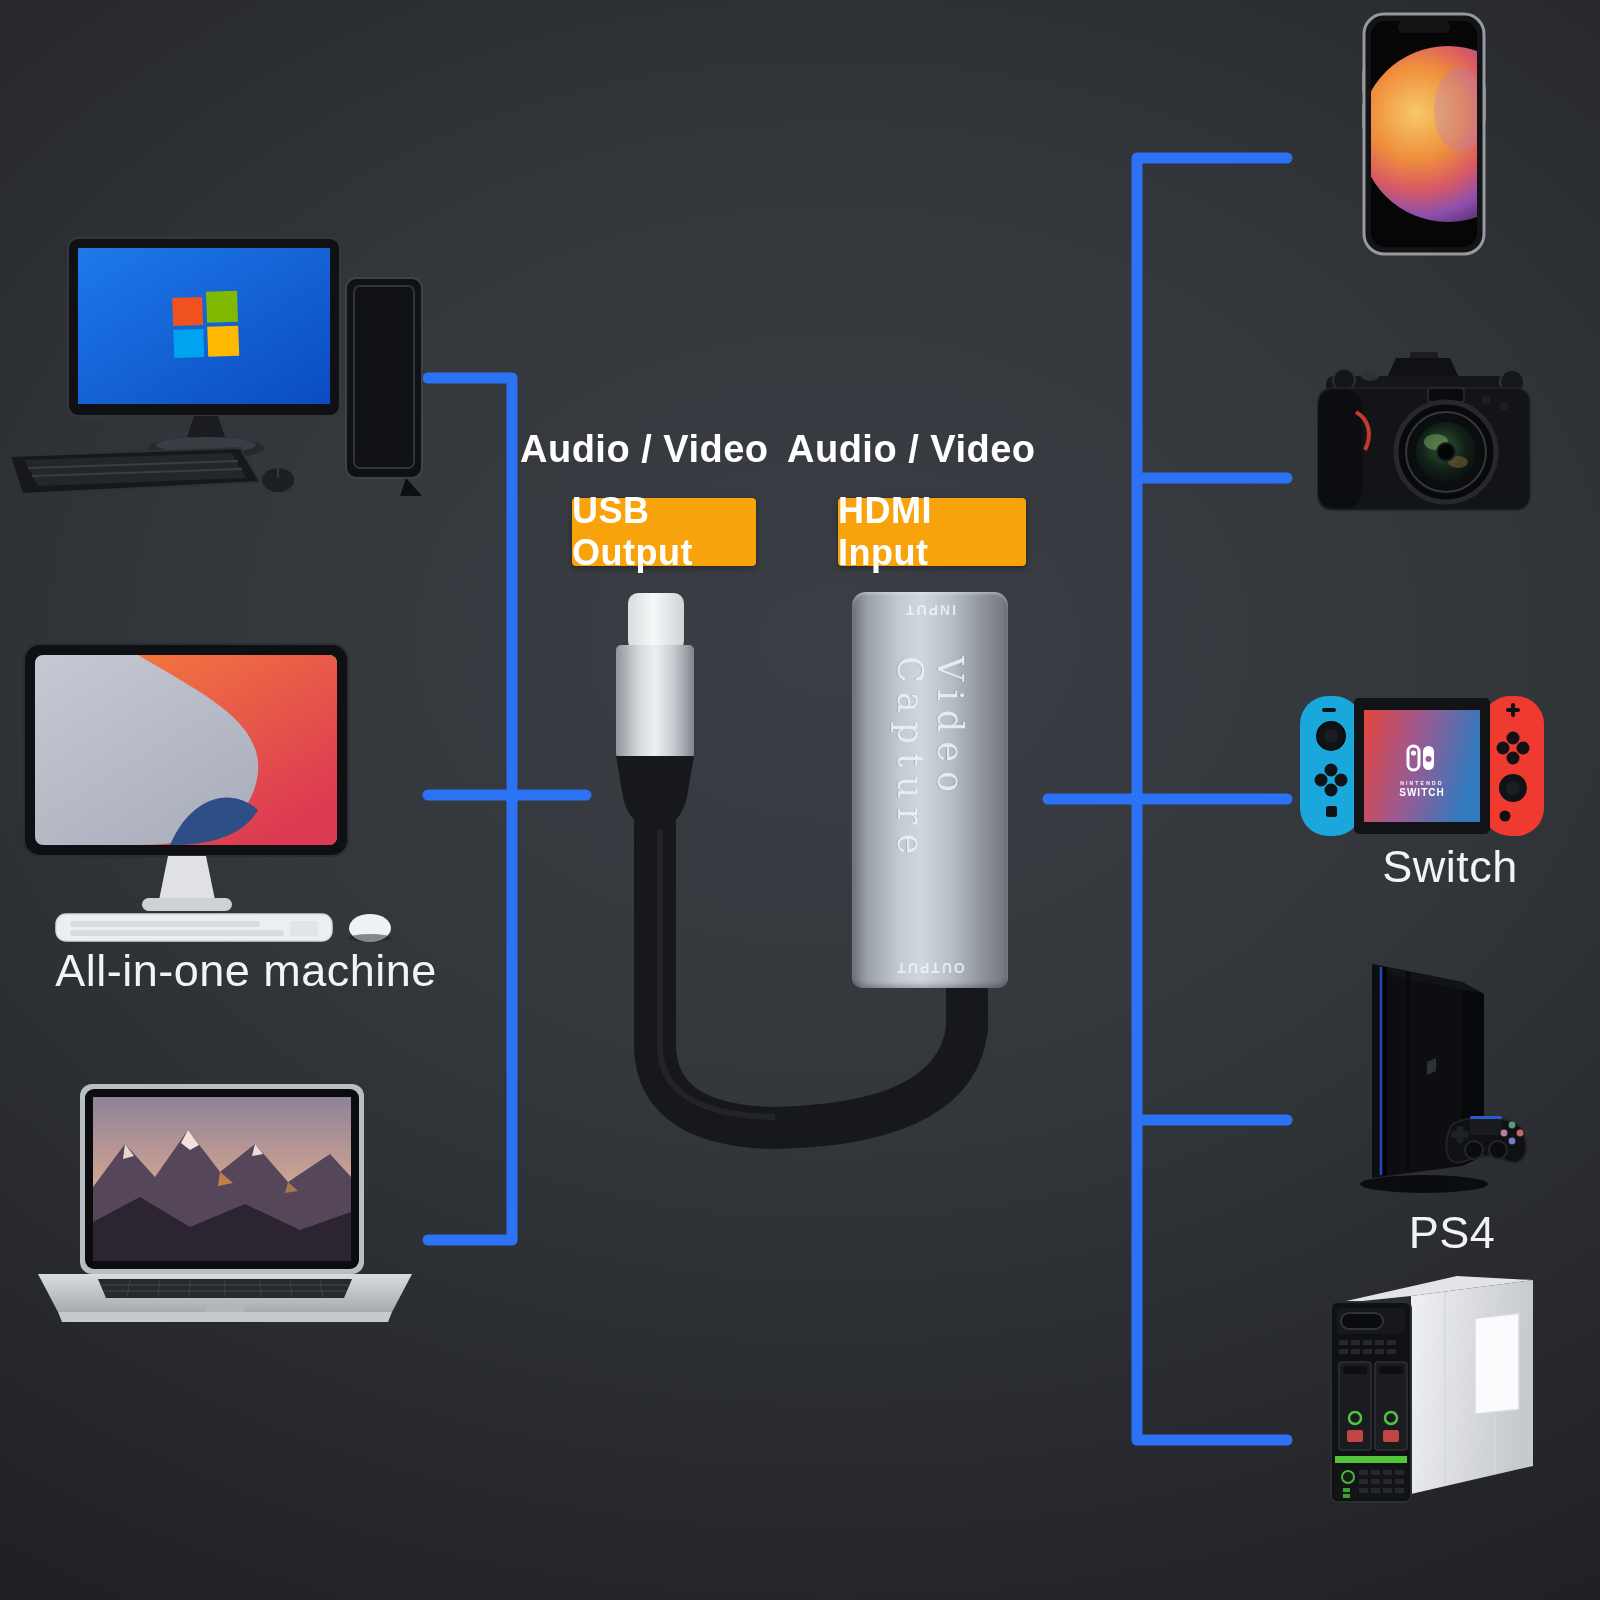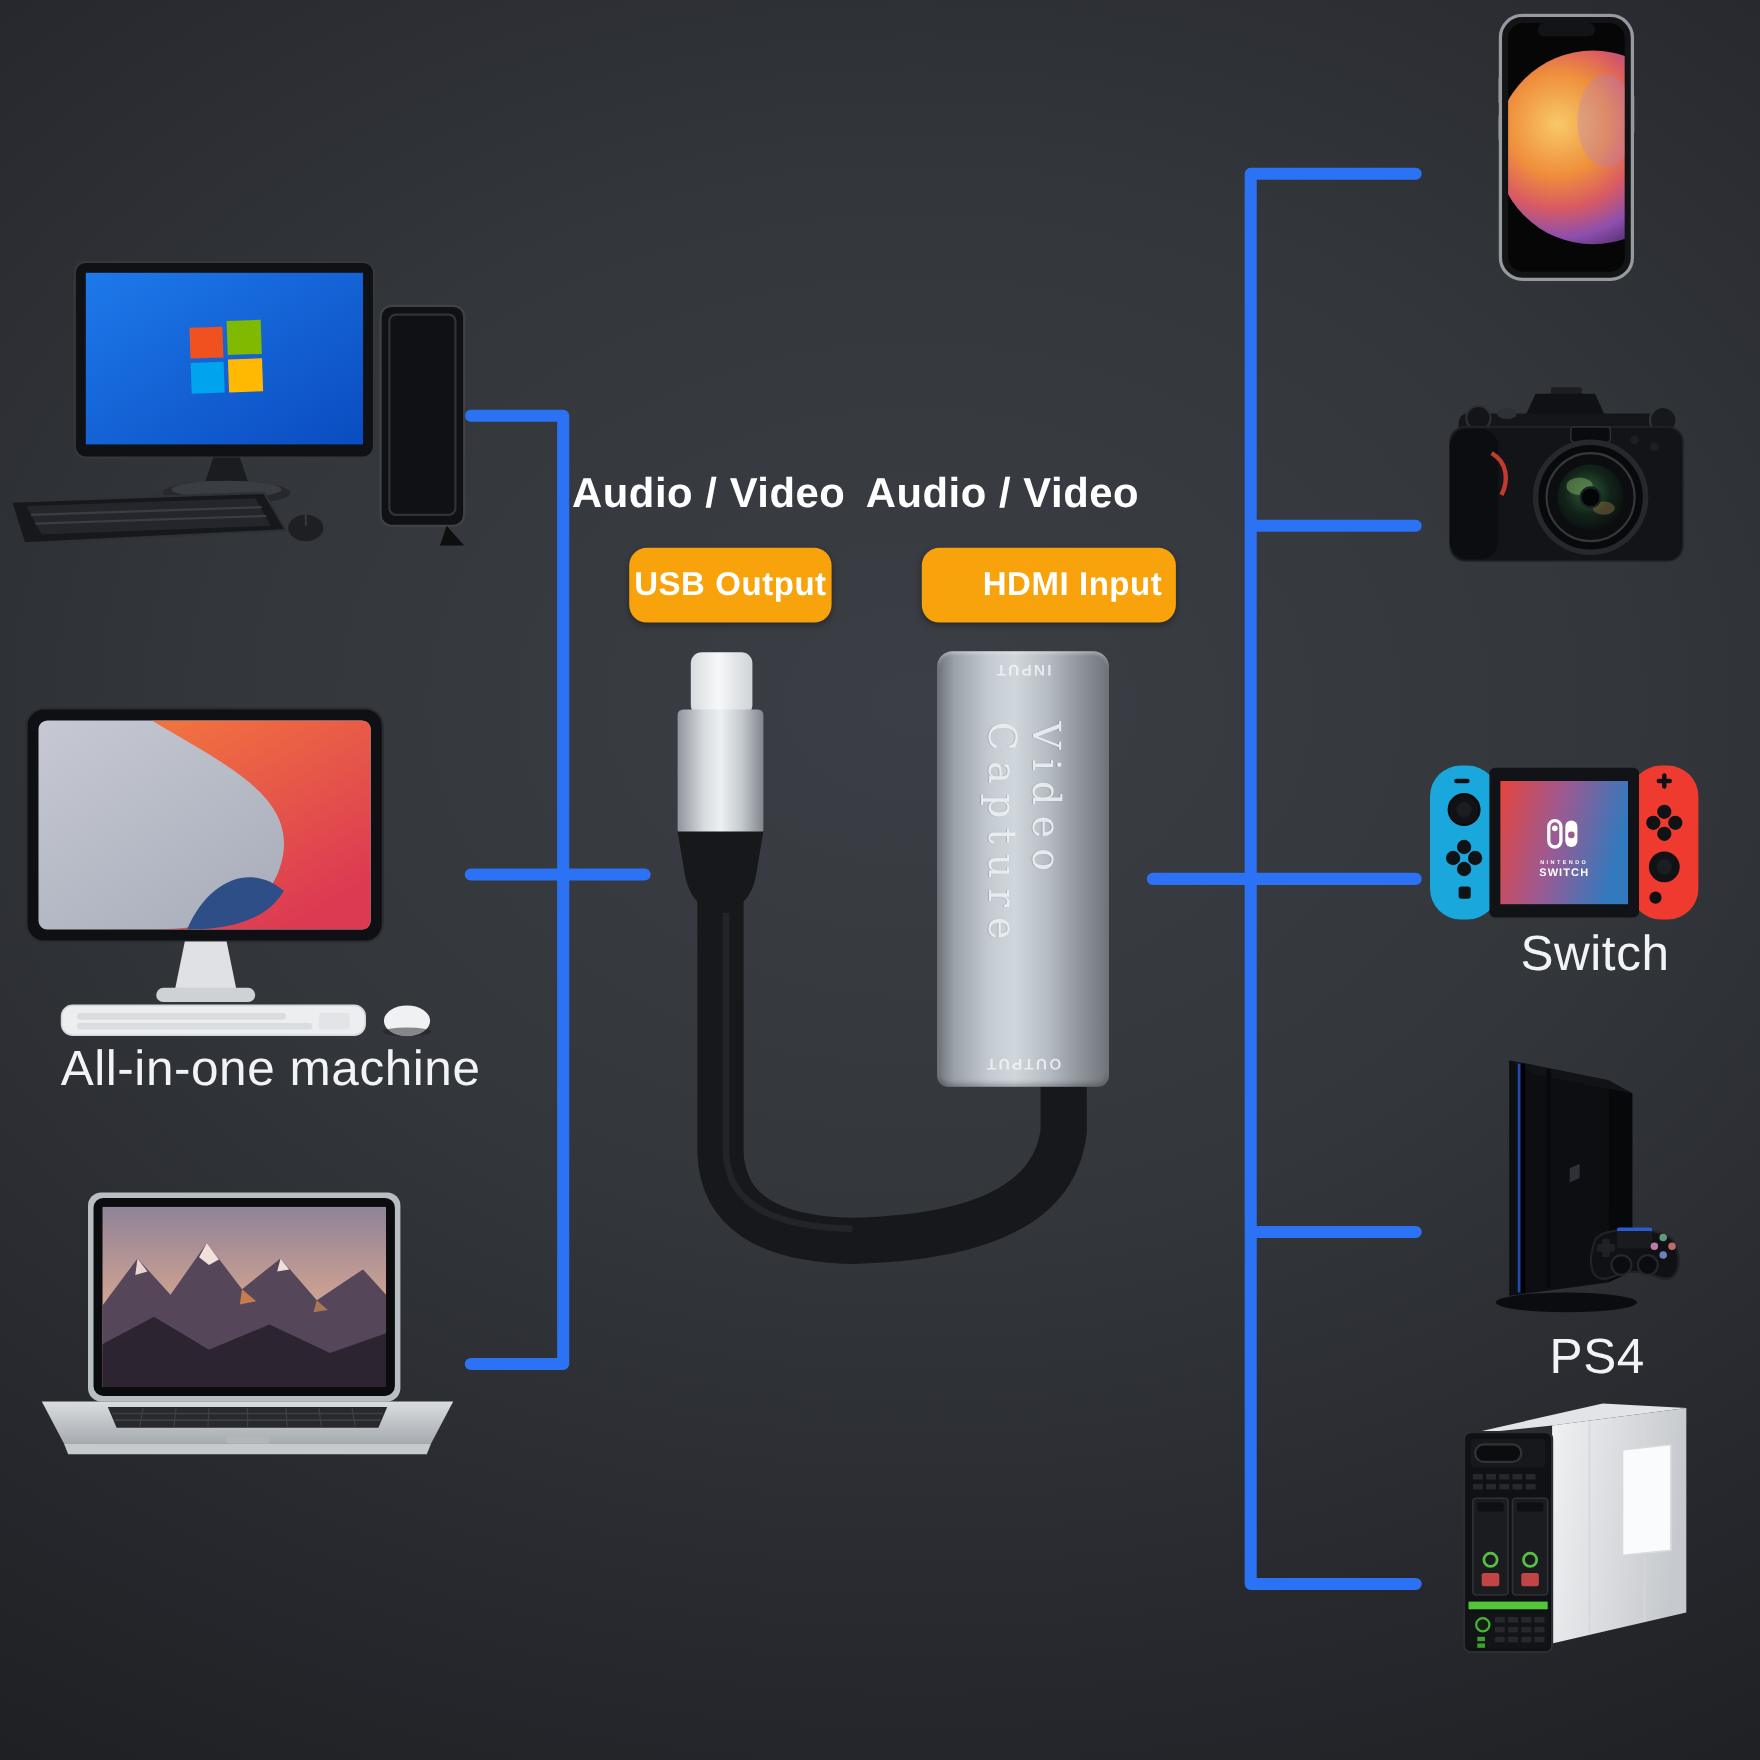--- a/index.html
+++ b/index.html
@@ -13,22 +13,22 @@
   .dev{position:absolute;z-index:2;}
   .dev-label{
     position:absolute;z-index:3;color:#f1f3f6;font-size:45px;font-weight:400;
     text-align:center;letter-spacing:.5px;line-height:1.2;
   }
   .heading{
     position:absolute;z-index:3;color:#ffffff;font-size:38px;font-weight:700;
     text-align:left;letter-spacing:.5px;
   }
   .badge{
-    position:absolute;z-index:3;background:#F8A30B;color:#fff;font-size:30px;font-weight:700;
-    border-radius:16px;display:flex;align-items:center;justify-content:center;letter-spacing:.5px;
+    position:absolute;z-index:3;background:#F8A30B;color:#fff;font-size:36px;font-weight:700;
+    border-radius:4px;display:flex;align-items:center;justify-content:center;letter-spacing:.5px;
     box-shadow:0 2px 6px rgba(0,0,0,.35);
   }
   .adapter{
     position:absolute;left:852px;top:592px;width:156px;height:396px;z-index:2;
     border-radius:14px 14px 10px 10px;
     background:linear-gradient(to right,#6e737a 0%,#9aa1a8 10%,#c3cad1 30%,#d0d7dc 45%,#b4bbc2 65%,#8b9197 85%,#70757b 100%);
     box-shadow:inset 0 2px 3px rgba(255,255,255,.35), inset 0 -3px 5px rgba(0,0,0,.25);
   }
   .port-label{
     position:absolute;left:0;width:100%;text-align:center;transform:rotate(180deg);
@@ -151,21 +151,21 @@
       <path d="M100,198 l-3,17 M130,198 l-2,17 M160,198 l-1,17 M195,198 l0,17 M230,198 l1,17 M260,198 l2,17 M290,198 l3,17" stroke="#3d4044" stroke-width="1.2"></path>
       <rect x="175" y="224" width="40" height="6" rx="3" fill="#b2b6ba"></rect>
       <path d="M28,230 L362,230 L358,240 L32,240 Z" fill="#c6cacd"></path>
     </svg>
   </div>
 
   <div class="heading" style="left:520px;top:428px;width:290px;">Audio / Video</div>
   <div class="badge" style="left:572px;top:498px;width:184px;height:68px;">USB Output</div>
 
   <div class="heading" style="left:787px;top:428px;width:290px;">Audio / Video</div>
-  <div class="badge" style="left:838px;top:498px;width:188px;height:68px;padding-left:43px;">HDMI Input</div>
+  <div class="badge" style="left:838px;top:498px;width:188px;height:68px;">HDMI Input</div>
 
   <svg class="connector-svg" width="500" height="620" viewBox="560 560 500 620">
     <defs>
       <linearGradient id="g-plug" x1="0" y1="0" x2="1" y2="0">
         <stop offset="0" stop-color="#8f959c"></stop>
           <stop offset=".3" stop-color="#d6dade"></stop>
         <stop offset=".5" stop-color="#edf0f2"></stop>
           <stop offset=".75" stop-color="#c3c9cd"></stop>
         <stop offset="1" stop-color="#80868c"></stop>
       </linearGradient>

